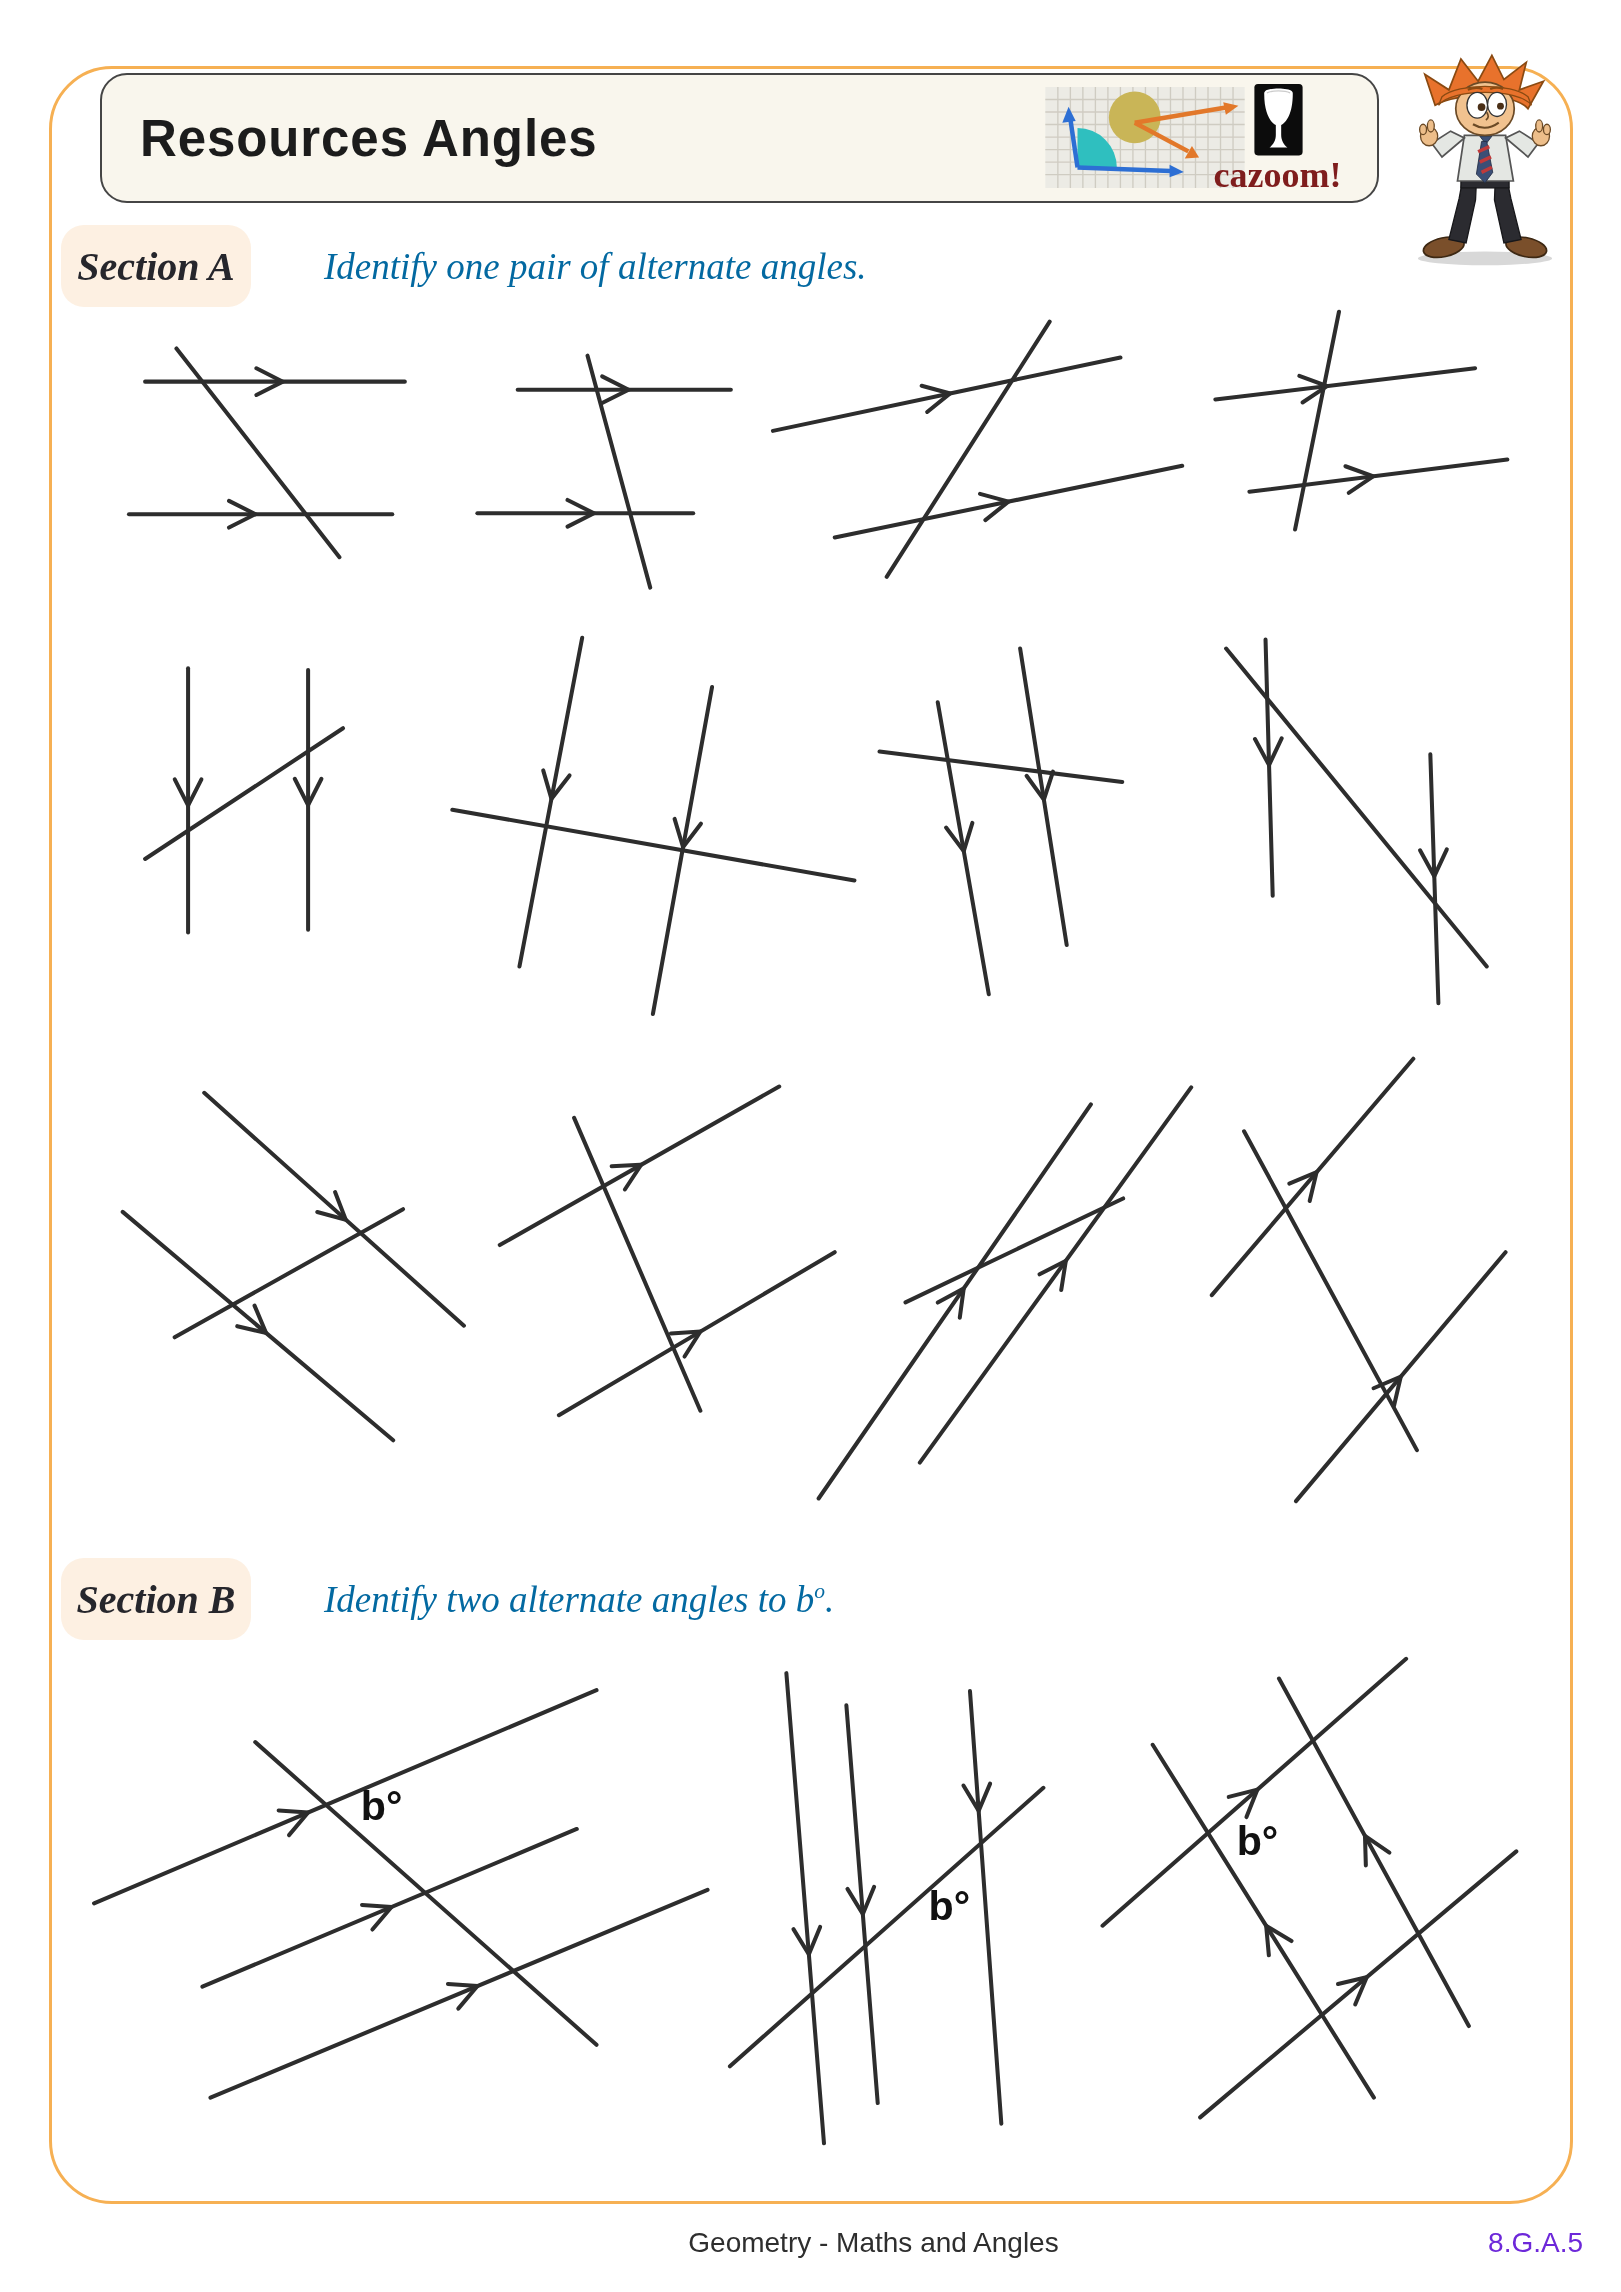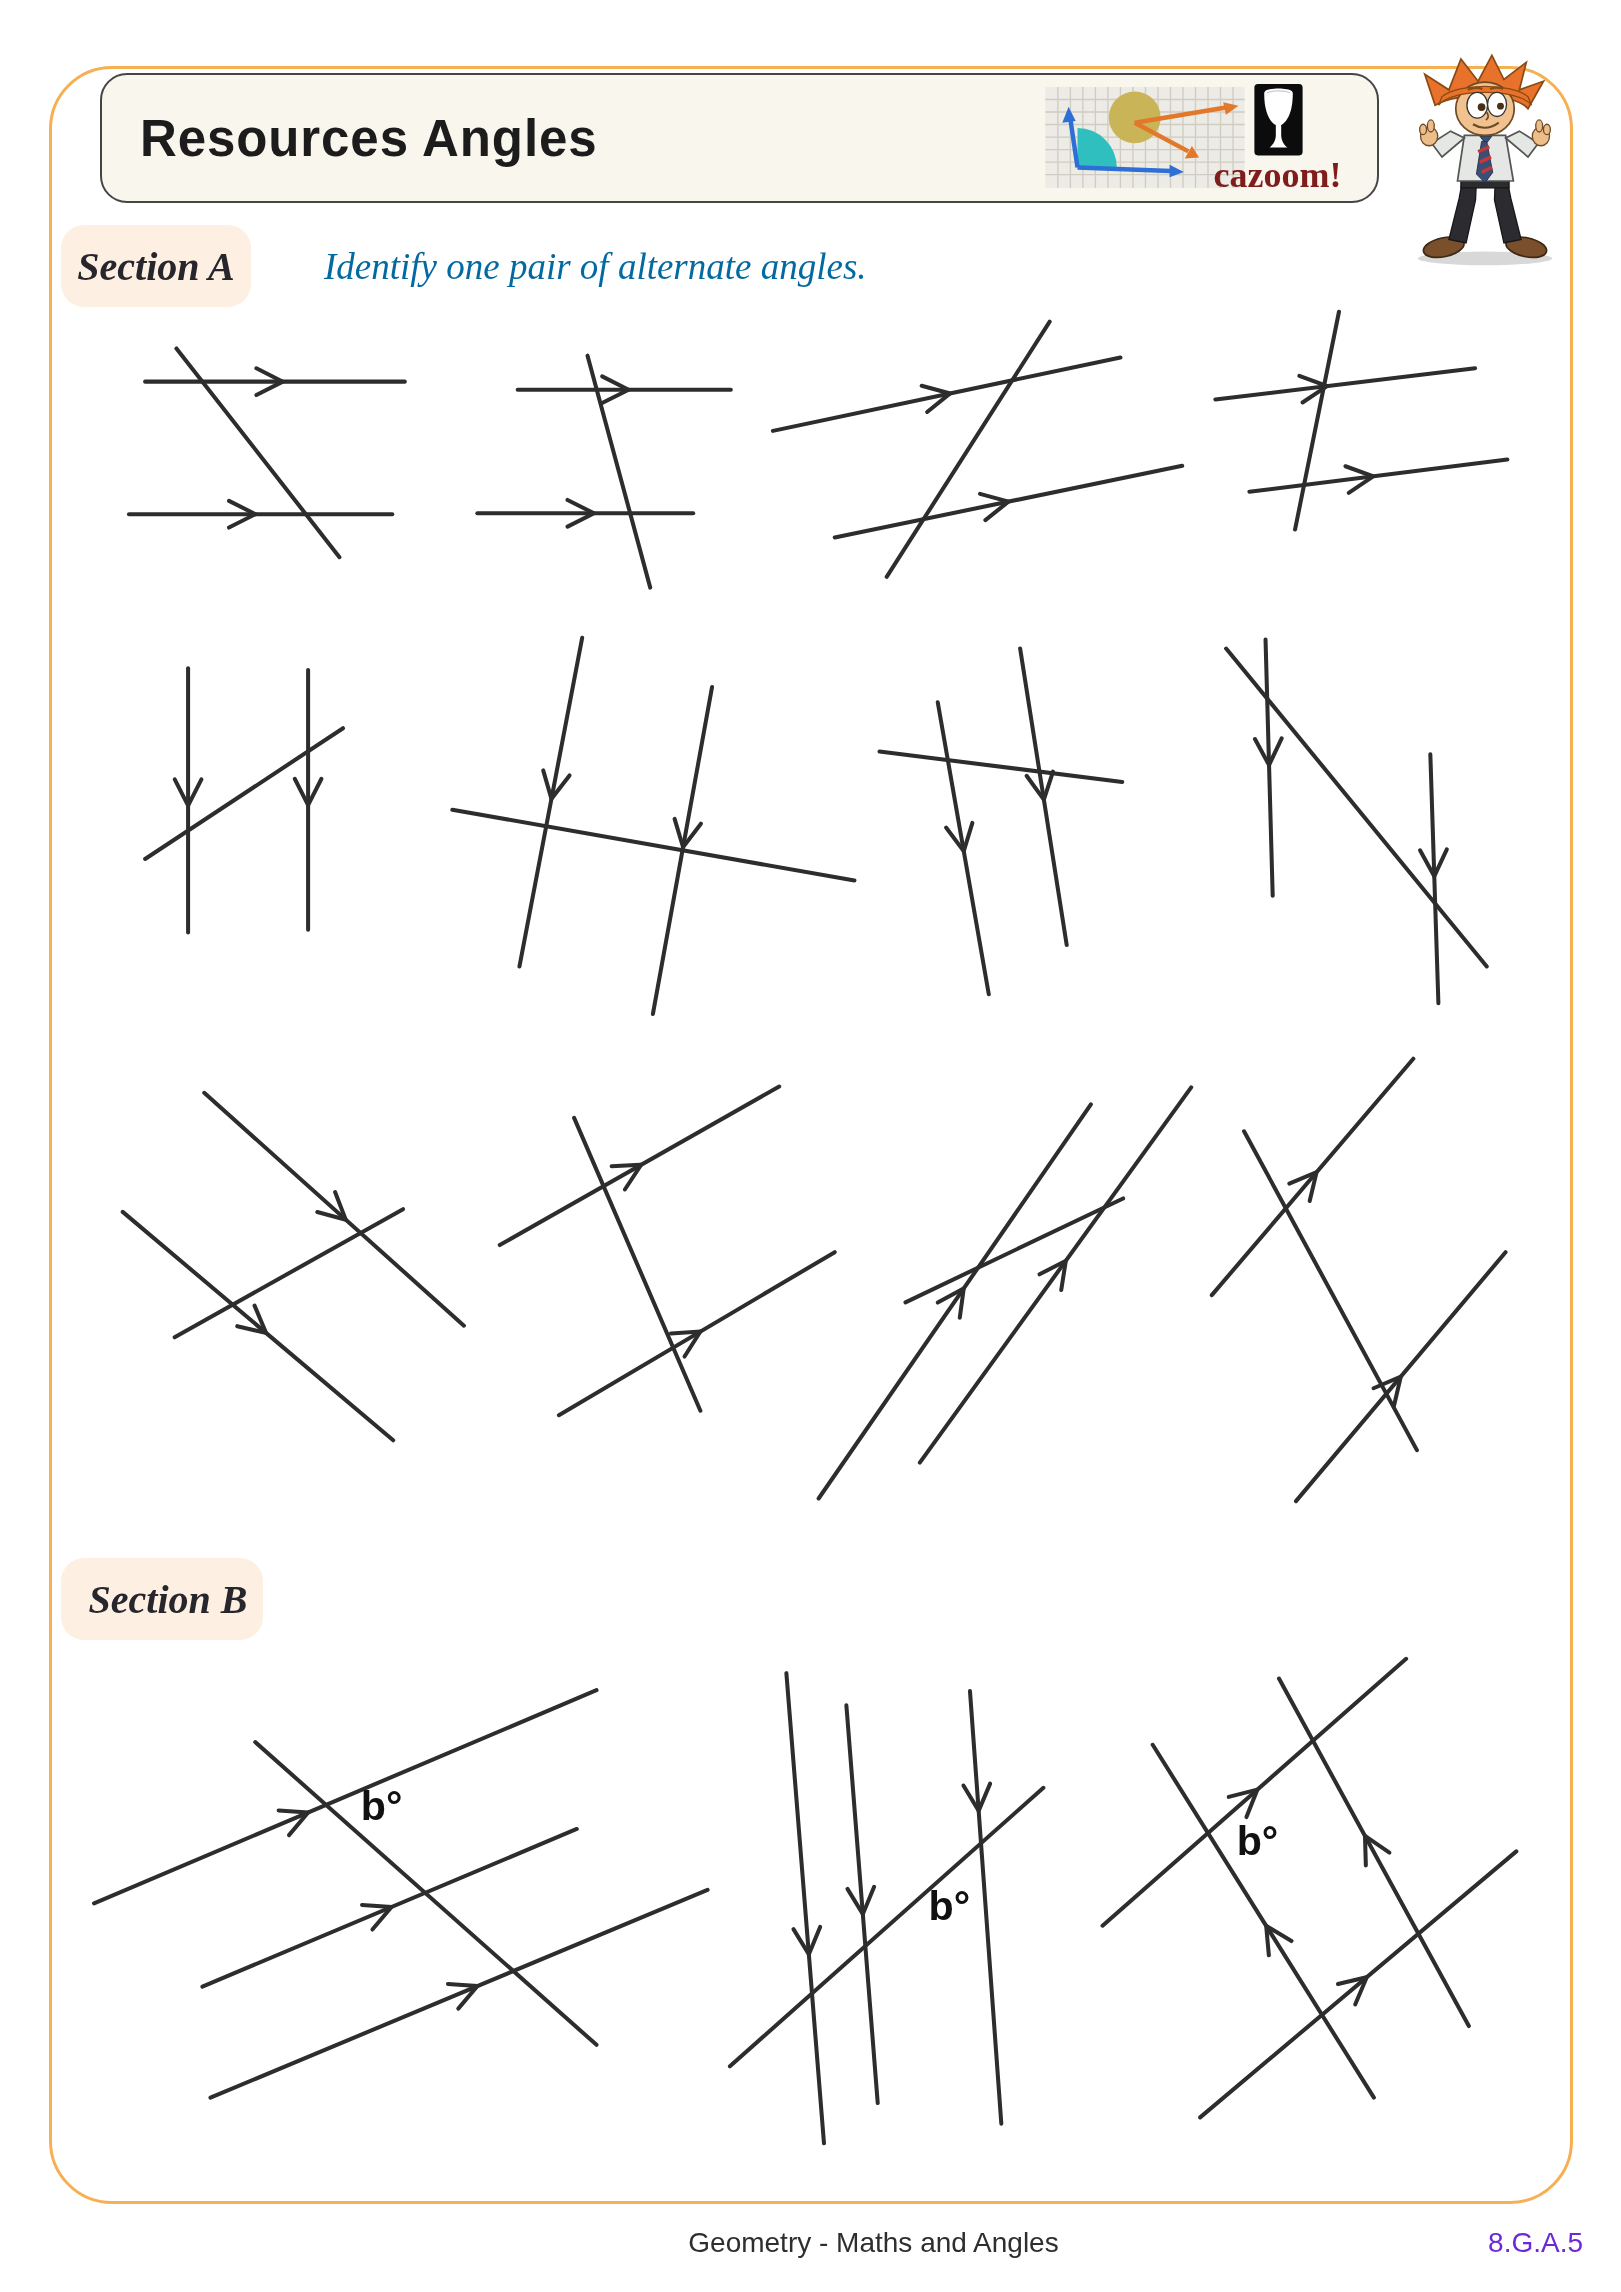--- a/index.html
+++ b/index.html
@@ -11,21 +11,21 @@
          background:var(--panel,#F9F6ED);border:2.7px solid #454545;border-radius:27px;}
   .page-title{position:absolute;left:38px;top:0;height:126px;display:flex;align-items:center;
          font-size:51px;font-weight:bold;letter-spacing:0.9px;color:#1c1c1c;}
   .section-pill{position:absolute;left:61px;width:190px;height:82px;border-radius:23px;
          background:var(--pill,#FDF0E2);display:flex;align-items:center;justify-content:center;
          font-family:"Liberation Serif",serif;font-style:italic;font-weight:bold;font-size:40px;color:#26262c;}
   .instruction{position:absolute;left:324px;height:82px;display:flex;align-items:center;
          font-family:Liberation Serif, serif;font-style:italic;font-size:37px;color:#0369a1;}
   .instruction sup{font-size:21.5px;margin-top:-16px;}
   #pill-a,#instruction-a{top:225px;}
-  #pill-b,#instruction-b{top:1558px;padding-left:12px;}
+  #pill-b,#instruction-b{top:1558px;}
   .abs{position:absolute;}
   #diagram-layer{position:absolute;left:0;top:0;}
   .brand-text{position:absolute;left:1206px;top:154px;width:143px;text-align:center;
         font-family:"Liberation Serif",serif;font-weight:bold;font-size:36px;color:#7f1d1d;}
   .footer-left{position:absolute;left:68px;top:2201px;font-size:28px;line-height:36px;color:#000;}
   .footer-left a{color:var(--link,#1A1ACC);text-decoration:underline;}
   .footer-center{position:absolute;left:125px;right:0;top:2227px;text-align:center;font-size:28px;color:#2e2e2e;}
   .footer-right{position:absolute;right:39px;top:2227px;font-size:28px;color:#6d28d9;}
 </style>
 </head>
@@ -114,20 +114,25 @@
     <path d="M90,44 Q99,40 107,43" stroke="#8A4A12" stroke-width="2.5" fill="none"></path>
     <path d="M116,43 Q124,40 131,43" stroke="#8A4A12" stroke-width="2.5" fill="none"></path>
     <path d="M112,70 Q116,76 111,79" stroke="#6B4A26" stroke-width="2" fill="none"></path>
     <path d="M96,84 Q111,93 126,82" stroke="#6B4A26" stroke-width="2.5" fill="none"></path>
   </svg>
 
   <div class="section-pill" id="pill-a">Section A</div>
   <div class="instruction" id="instruction-a">Identify one pair of alternate angles.</div>
 
   <div class="section-pill" id="pill-b">Section B</div>
+  <div class="instruction" id="instruction-b">
+    <span>Identify two alternate angles to b</span>
+      <sup>o</sup>
+      <span>.</span>
+  </div>
 
   <svg id="diagram-layer" width="1622" height="2293" viewBox="0 0 1811 2560">
       <g>
         <line x1="162" y1="426" x2="452" y2="426" stroke="#2D2D2D" stroke-width="4.5" stroke-linecap="round"></line>
         <path d="M286.3,440.9 L315.70000000000005,426 L286.3,411.1" fill="none" stroke="#2D2D2D" stroke-width="4.5" stroke-linecap="round"></path>
         <line x1="144" y1="574" x2="438" y2="574" stroke="#2D2D2D" stroke-width="4.5" stroke-linecap="round"></line>
         <path d="M255.7,588.9 L285.12,574 L255.7,559.1" fill="none" stroke="#2D2D2D" stroke-width="4.5" stroke-linecap="round"></path>
         <line x1="197" y1="389" x2="379" y2="622" stroke="#2D2D2D" stroke-width="4.5" stroke-linecap="round"></line>
       </g>
       <g>

